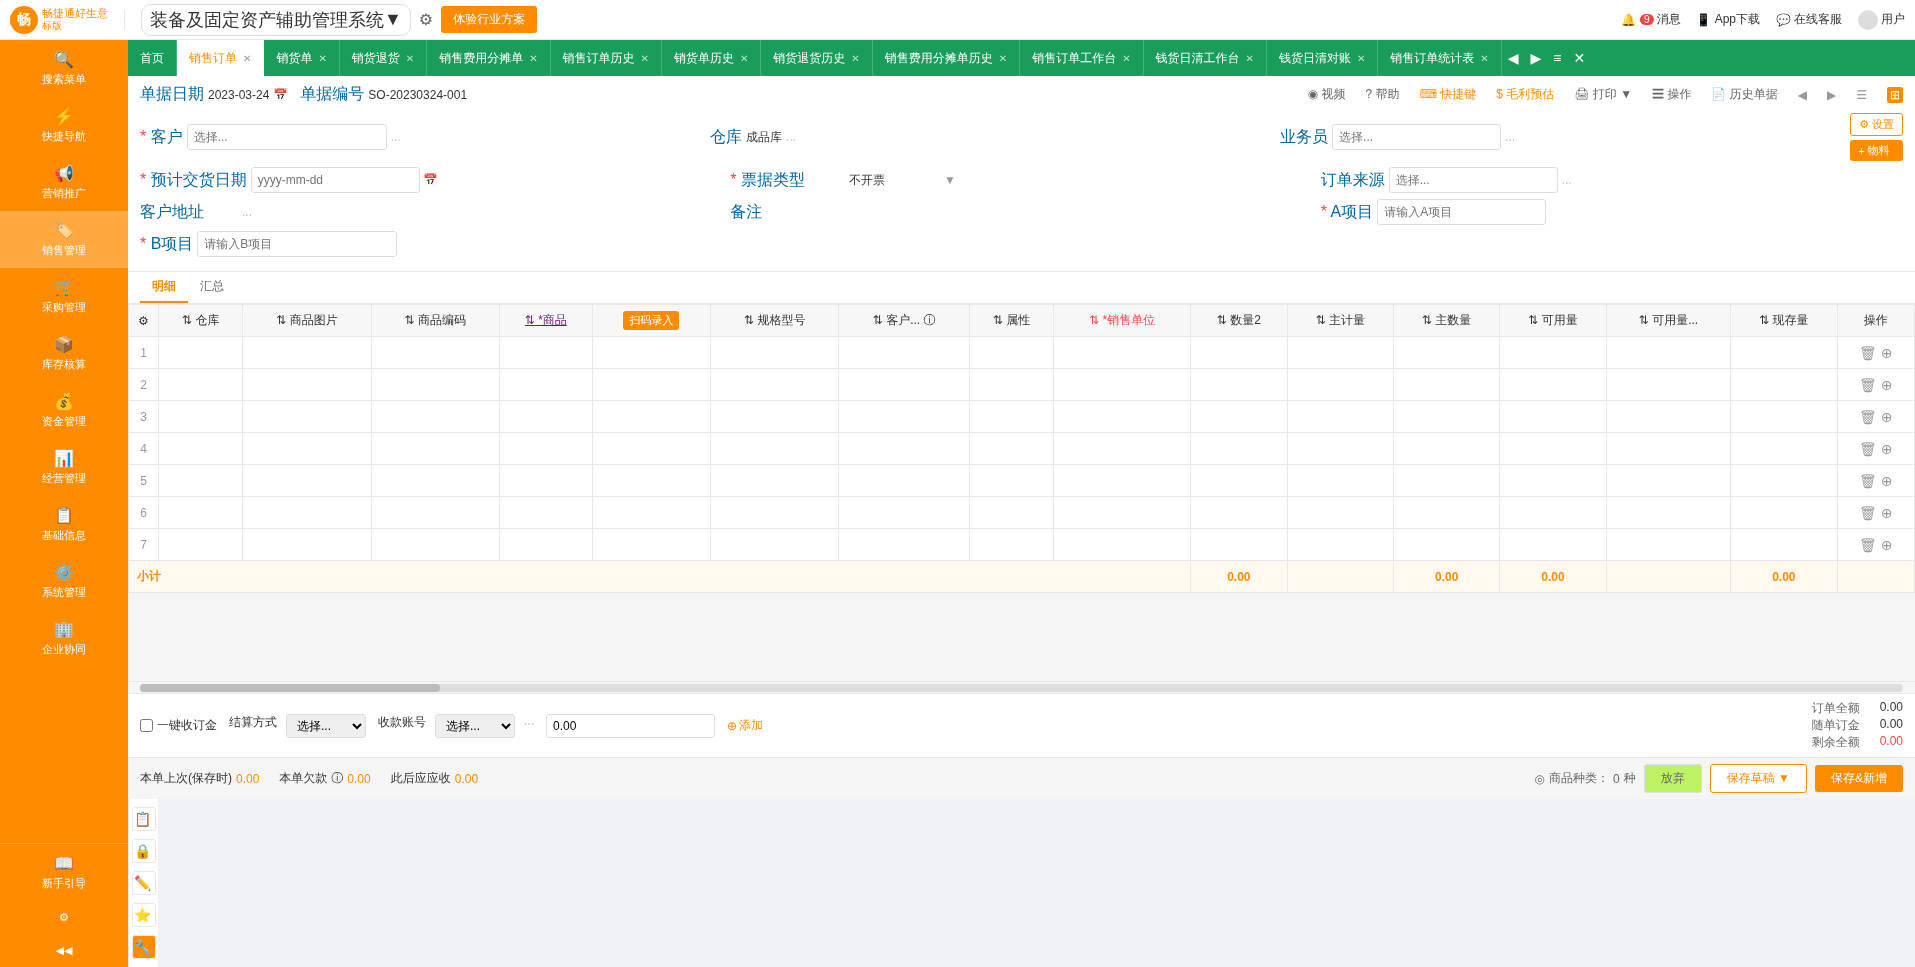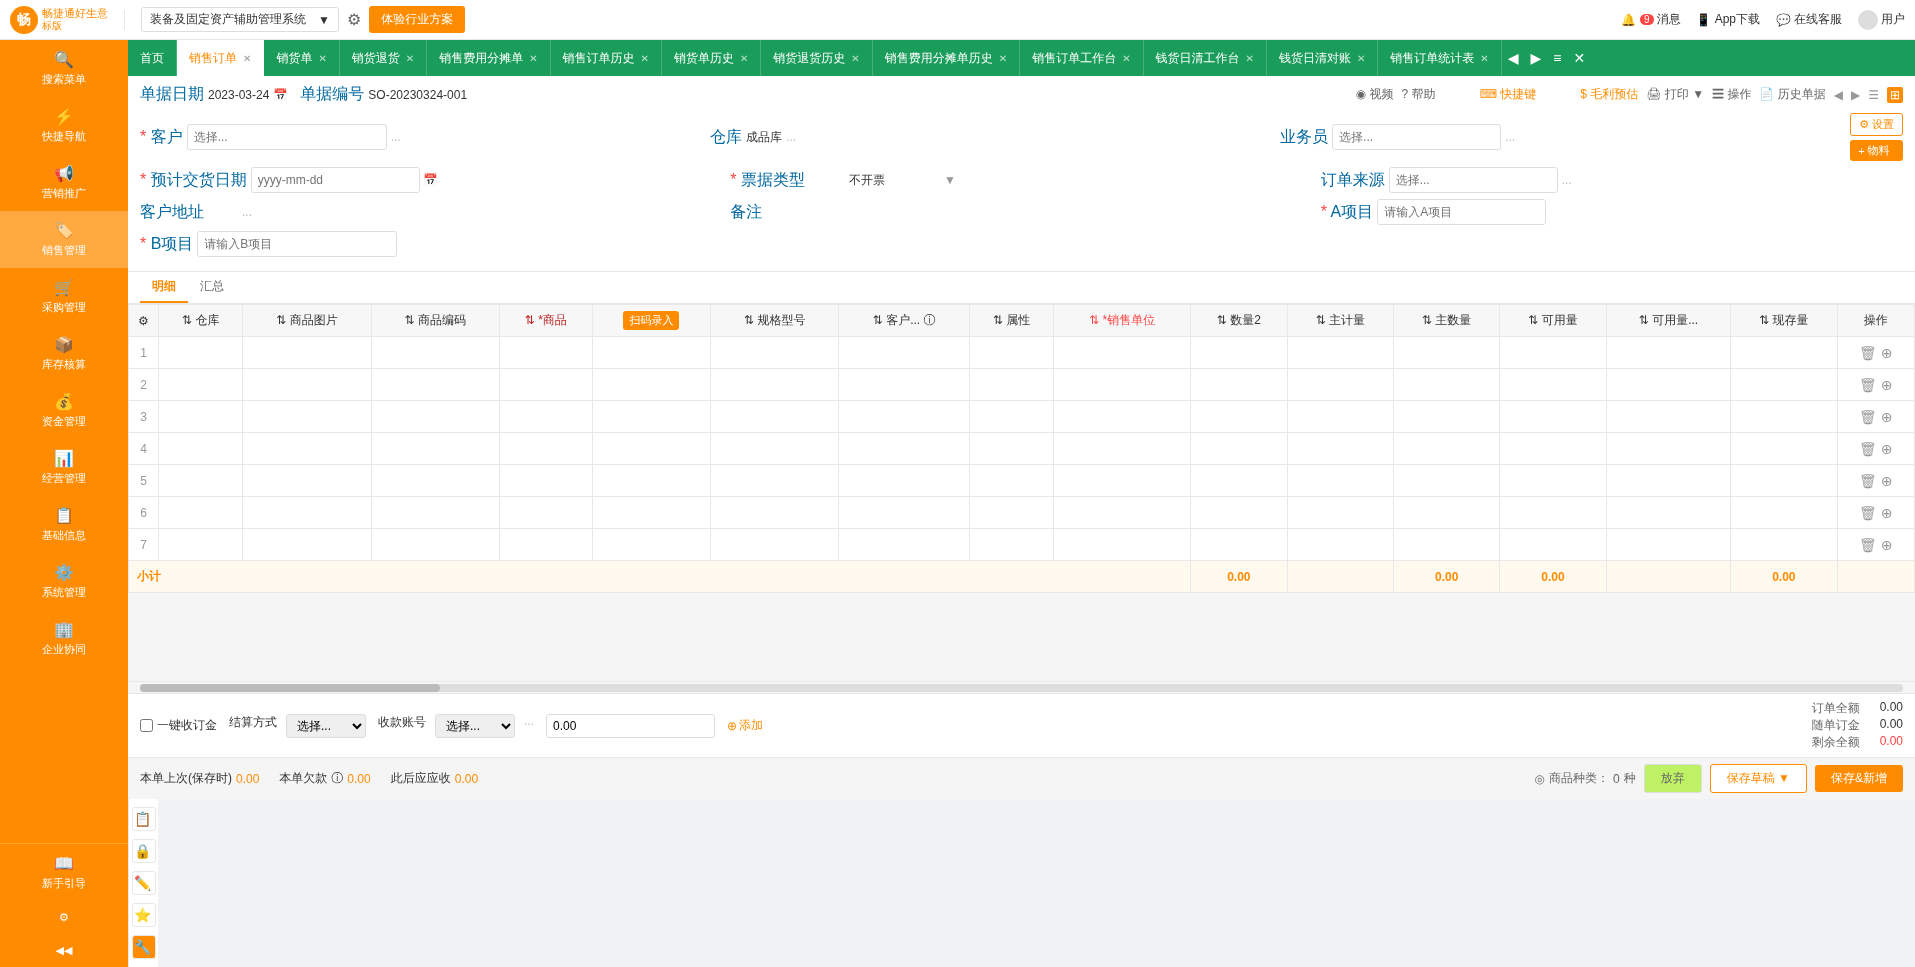--- a/index.html
+++ b/index.html
@@ -12,44 +12,44 @@
     .sidebar { width: 128px; background: #ff8c00; flex-shrink: 0; display: flex; flex-direction: column; color: #fff; }
     .content-area { flex: 1; display: flex; flex-direction: column; overflow: hidden; }
     .tab-bar { height: 36px; background: #1a9d5a; display: flex; align-items: center; flex-shrink: 0; overflow: hidden; }
     .main-content { flex: 1; background: #f5f5f5; overflow: hidden; display: flex; flex-direction: column; }
 
     
     .top-bar-left { display: flex; align-items: center; gap: 8px; }
     .logo-area { display: flex; align-items: center; gap: 4px; }
     .logo-icon { width: 28px; height: 28px; background: #ff8c00; border-radius: 50%; display: flex; align-items: center; justify-content: center; color: #fff; font-size: 14px; font-weight: bold; }
     .logo-text { font-size: 11px; color: #ff8c00; line-height: 1.2; }
-    .system-selector { display: flex; align-items: center; gap: 12px; font-size: 12px; color: #333; cursor: pointer; border: 1px solid #ddd; padding: 3px 8px; border-radius: 3px; }
+    .system-selector { display: flex; align-items: center; gap: 0; font-size: 18px; color: #333; cursor: pointer; border: 1px solid #ddd; padding: 3px 8px; border-radius: 10px; }
     .top-bar-right { margin-left: auto; display: flex; align-items: center; gap: 16px; }
     .top-bar-btn { background: #ff8c00; color: #fff; border: none; padding: 5px 12px; border-radius: 3px; cursor: pointer; font-size: 12px; }
     .top-icon-item { display: flex; align-items: center; gap: 3px; cursor: pointer; }
     .badge { background: #ff4444; color: #fff; border-radius: 8px; padding: 0 4px; font-size: 10px; min-width: 14px; text-align: center; }
     .sidebar-item { display: flex; flex-direction: column; align-items: center; padding: 10px 4px; cursor: pointer; color: #fff; font-size: 11px; gap: 3px; }
     .sidebar-item.active { background: rgba(255,255,255,0.25); }
     .sidebar-icon { font-size: 16px; }
     .sidebar-bottom { margin-top: auto; border-top: 1px solid rgba(255,255,255,0.2); }
 
     
     .tab-item { display: flex; align-items: center; gap: 4px; padding: 0 12px; height: 36px; color: #fff; cursor: pointer; font-size: 12px; white-space: nowrap; border-right: 1px solid rgba(255,255,255,0.2); }
     .tab-item.active { background: #fff; color: #ff8c00; }
     .tab-item .close-x { font-size: 10px; color: rgba(255,255,255,0.7); margin-left: 2px; }
     .tab-item.active .close-x { color: #999; }
     .tab-nav-btn { color: #fff; padding: 0 6px; cursor: pointer; font-size: 14px; display: flex; align-items: center; }
 
     
     .form-area { background: #fff; padding: 8px 12px; border-bottom: 1px solid #e8e8e8; flex-shrink: 0; }
     .form-toolbar { display: flex; align-items: center; justify-content: space-between; margin-bottom: 8px; }
     .form-toolbar-left { display: flex; align-items: center; gap: 12px; font-size: 12px; }
-    .form-toolbar-right { display: flex; align-items: center; gap: 8px; font-size: 12px; color: #666; }
+    .form-toolbar-right { display: flex; align-items: center; gap: 20px; font-size: 12px; color: #666; }
     .toolbar-link { color: #666; cursor: pointer; display: flex; align-items: center; gap: 2px; }
-    .toolbar-link.orange { color: #ff8c00; margin-left: 36px; }
+    .toolbar-link.orange { color: #ff8c00; }
     .form-row { display: flex; align-items: center; gap: 8px; margin-bottom: 6px; flex-wrap: wrap; }
     .form-field { display: flex; align-items: center; gap: 4px; }
     .form-label { color: #0369a1; white-space: nowrap; font-size: 16px; }
     .form-label.required::before { content: '* '; color: #ff4444; }
     .form-input { border: 1px solid #ddd; border-radius: 3px; padding: 3px 6px; font-size: 12px; color: #333; min-width: 120px; height: 26px; }
     .form-input.wide { min-width: 200px; }
     .form-input.medium { min-width: 160px; }
     .form-input.placeholder { color: #bbb; }
     .dots { color: #bbb; cursor: pointer; }
 
@@ -371,21 +371,21 @@
         </div>
 
         <div class="table-container">
           <table class="data-table">
             <thead>
               <tr>
                 <th style="width:30px;"><span>⚙</span></th>
                 <th><span>⇅</span> 仓库</th>
                 <th><span>⇅</span> 商品图片</th>
                 <th><span>⇅</span> 商品编码</th>
-                <th style="color:#b91c1c;"><span>⇅</span> *商品</th>
+                <th style="color:#701a75;text-decoration:underline;"><span>⇅</span> *商品</th>
                 <th><button class="col-scan-btn">扫码录入</button></th>
                 <th><span>⇅</span> 规格型号</th>
                 <th><span>⇅</span> 客户... <span>ⓘ</span></th>
                 <th><span>⇅</span> 属性</th>
                 <th style="color:#ff4444;"><span>⇅</span> *销售单位</th>
                 <th><span>⇅</span> 数量2</th>
                 <th><span>⇅</span> 主计量</th>
                 <th><span>⇅</span> 主数量</th>
                 <th><span>⇅</span> 可用量</th>
                 <th><span>⇅</span> 可用量...</th>

